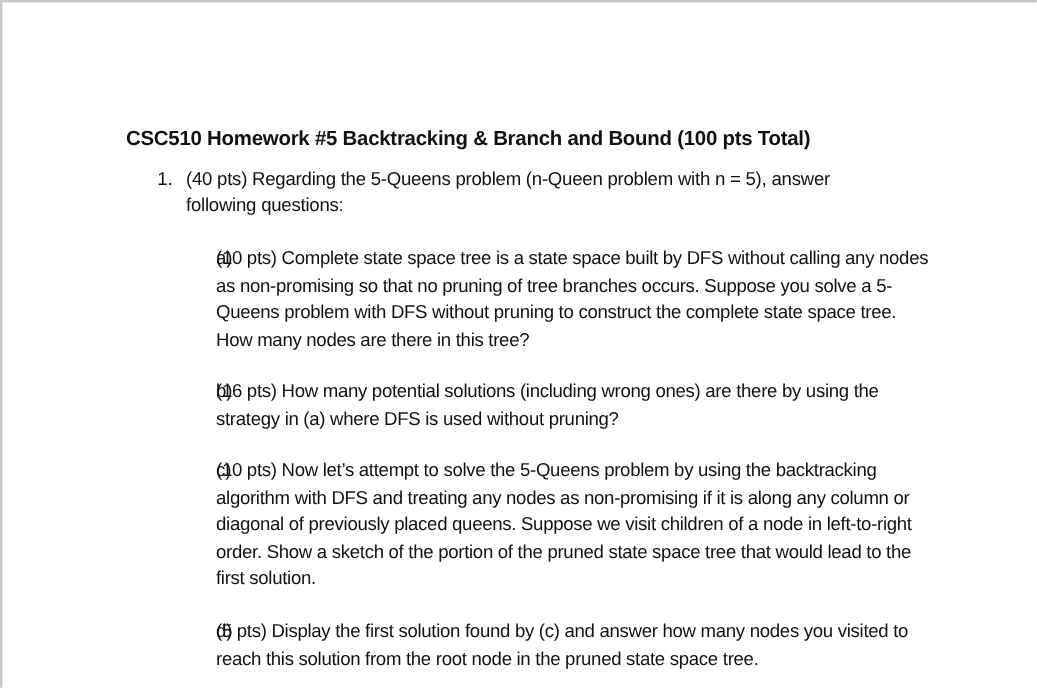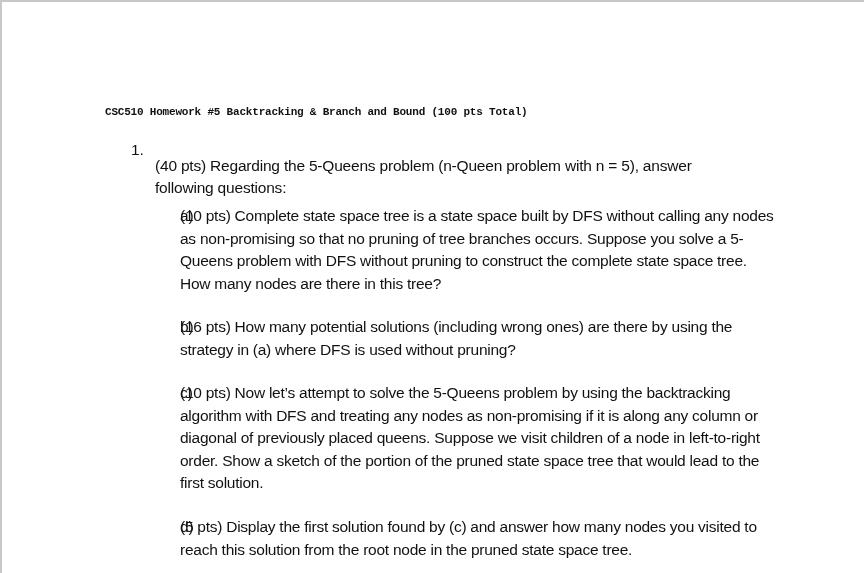--- a/index.html
+++ b/index.html
@@ -21,43 +21,41 @@
       width: 864px; height: 573px;
       border-top: 2px solid #c8c8c8;
       border-left: 2px solid #c8c8c8;
       box-sizing: border-box;
       background: #ffffff;
     }
     .title {
       position: absolute;
       left: 103px;
       top: 104px;
-      font-size: 11px;
+      font-size: 17px;
       font-weight: bold;
       letter-spacing: -0.2px;
       white-space: nowrap;
-      font-family: Liberation Mono, monospace;
     }
     .q1 {
       position: absolute;
       left: 129px;
       top: 137px;
       width: 600px;
       font-size: 15.5px;
       line-height: 22px;
     }
     .q1 .num {
       position: absolute;
       left: 0;
       top: 0;
     }
     .q1 .body {
       margin-left: 24px;
       letter-spacing: -0.2px;
-      margin-top: 16px;
     }
     .sub {
       position: absolute;
       left: 178px;
       width: 600px;
       font-size: 15.5px;
       line-height: 22.5px;
     }
     .sub .letter {
       position: absolute;

